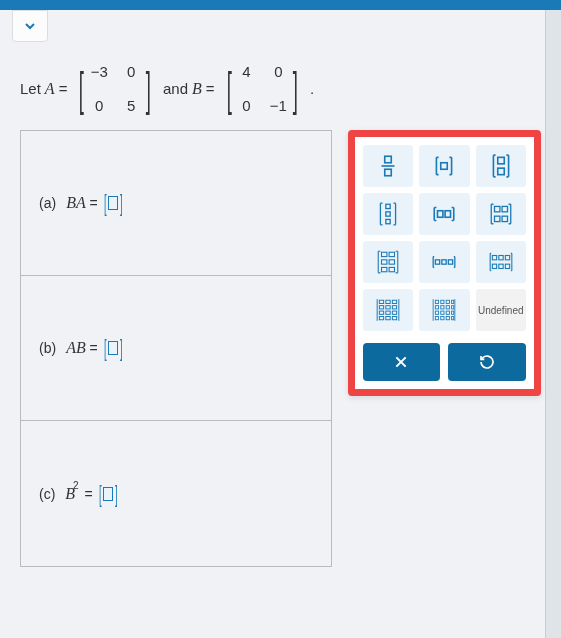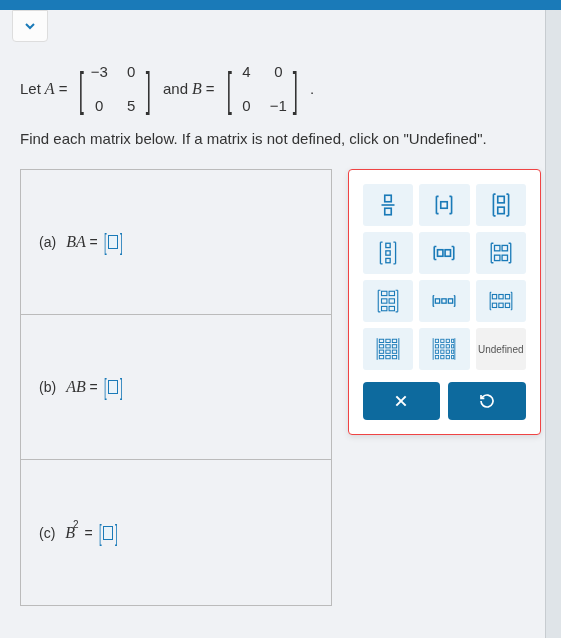--- a/index.html
+++ b/index.html
@@ -94,23 +94,23 @@
     .empty-box {
       display: inline-block;
       width: 10px;
       height: 14px;
       border: 1px solid #1a7ab8;
       background: #eaf3f9;
       vertical-align: middle;
     }
     .keypad-panel {
       background: #fff;
-      border: 1px solid #ef4444;
+      border: 7px solid #ef4444;
       border-radius: 4px;
-      padding: 14px;
+      padding: 8px;
       width: 198px;
       box-shadow: 0 2px 6px rgba(0,0,0,0.1);
     }
     .keypad-grid {
       display: grid;
       grid-template-columns: repeat(3, 1fr);
       gap: 6px;
       margin-bottom: 12px;
     }
     .key-btn {
@@ -195,21 +195,20 @@
         <span>4</span>
         <span>0</span>
         <span>0</span>
         <span>−1</span>
       </span>
       <span class="bracket">]</span>
     </span>
     <span>.</span>
   </div>
 
-  <div class="instruction">Find each matrix below. If a matrix is not defined, click on "Undefined".</div>
 
   <div class="work-area">
 
     <div class="answer-column">
 
       <div class="answer-cell">
         <span class="answer-label">(a)</span>
         <span class="var">B</span>
         <span class="var">A</span>
         &nbsp;<span>=</span>&nbsp;

